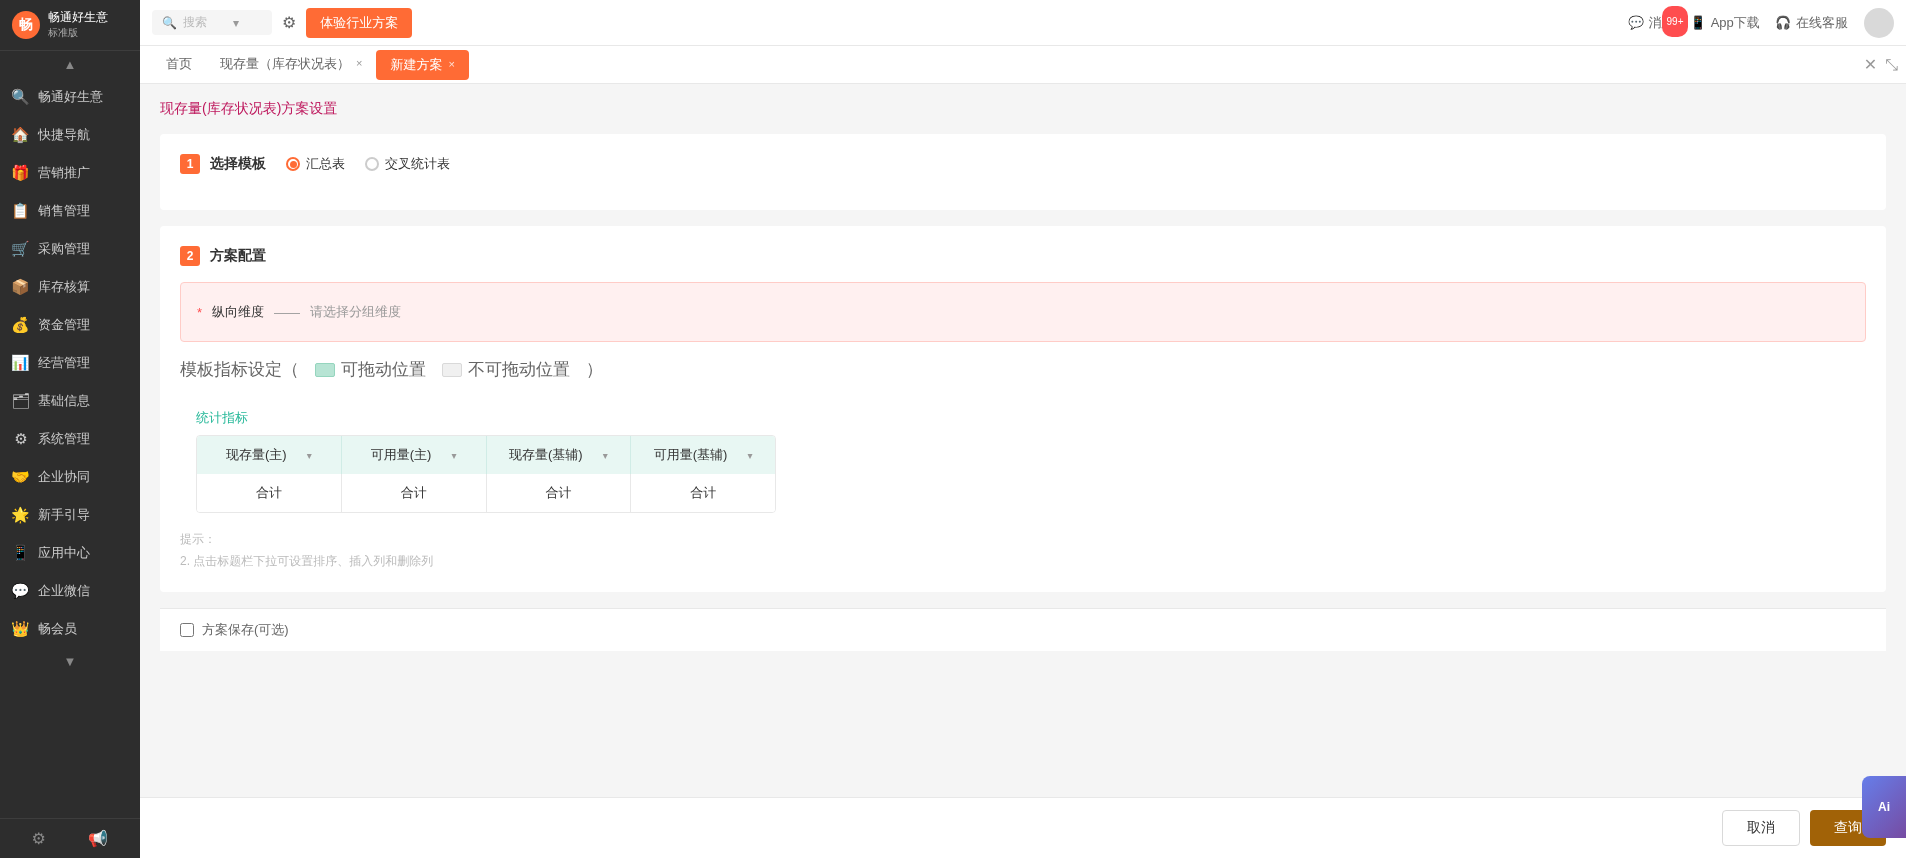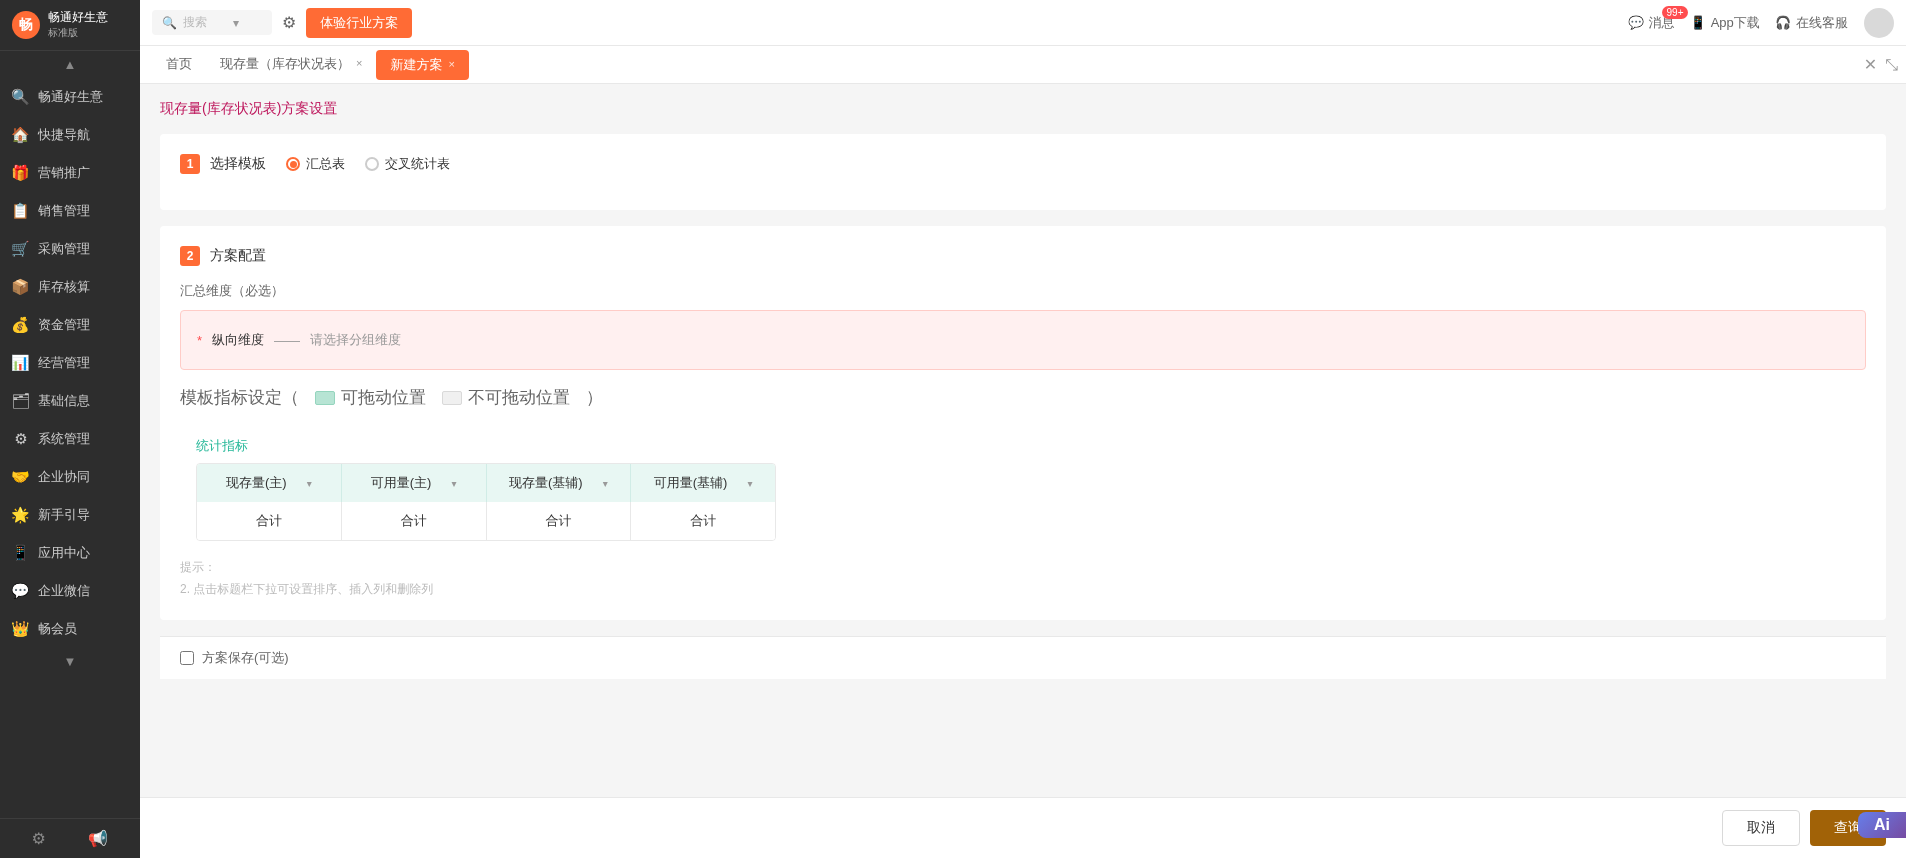--- a/index.html
+++ b/index.html
@@ -83,21 +83,21 @@
     }
     .topbar-right {
       margin-left: auto;
       display: flex; align-items: center; gap: 16px;
     }
     .topbar-msg {
       display: flex; align-items: center; gap: 4px; color: #666; font-size: 13px; cursor: pointer; position: relative;
     }
     .badge {
       background: #ff4d4f; color: white; font-size: 10px;
-      border-radius: 10px; padding: 1px 5px;
+      border-radius: 10px; padding: 10px 5px;
       position: absolute; top: -8px; right: -14px;
     }
     .topbar-app { display: flex; align-items: center; gap: 4px; color: #666; font-size: 13px; cursor: pointer; }
     .topbar-service { display: flex; align-items: center; gap: 4px; color: #666; font-size: 13px; cursor: pointer; }
     .topbar-user {
       width: 30px; height: 30px; background: #d9d9d9; border-radius: 50%;
     }
 
     
     .tabs {
@@ -151,21 +151,21 @@
 
     .section-header {
       display: flex; align-items: center; gap: 10px; margin-bottom: 16px;
     }
     .section-num {
       background: #ff6b35; color: white;
       width: 20px; height: 20px; border-radius: 3px;
       display: flex; align-items: center; justify-content: center;
       font-size: 12px; font-weight: bold; flex-shrink: 0;
     }
-    .section-title { font-size: 14px; color: #333; font-weight: 400; }
+    .section-title { font-size: 14px; color: #333; font-weight: 700; }
 
     
     .radio-group {
       display: flex; align-items: center; gap: 20px; margin-left: 10px;
     }
     .radio-item {
       display: flex; align-items: center; gap: 6px; cursor: pointer; font-size: 13px; color: #333;
     }
     .radio-circle {
       width: 14px; height: 14px; border-radius: 50%; border: 2px solid #ccc;
@@ -265,21 +265,21 @@
     .btn-query {
       padding: 8px 24px; border: none;
       background: #a16207; color: white; border-radius: 4px; font-size: 14px; cursor: pointer;
     }
 
     
     .ai-btn {
       position: fixed;
       right: 0; bottom: 20px;
       background: linear-gradient(135deg, #667eea 0%, #764ba2 100%);
-      color: white; padding: 4px 16px; font-size: 16px; font-weight: bold;
+      color: white; padding: 24px 16px; font-size: 12px; font-weight: bold;
       border-radius: 8px 0 0 8px; cursor: pointer;
       writing-mode: horizontal-tb;
     }
 
     .dropdown-arrow { font-size: 10px; color: #999; }
 
     .sidebar-scroll {
       display: flex; align-items: center; justify-content: center;
       color: #888; padding: 6px; cursor: pointer;
     }
@@ -432,21 +432,20 @@
         </div>
       </div>
     </div>
 
     <div class="card">
       <div class="section-header">
         <div class="section-num">2</div>
         <span class="section-title">方案配置</span>
       </div>
 
-      <div class="dimension-label">汇总维度（必选）</div>
 
       <div class="dimension-box">
         <span class="dimension-required">*</span>
         <span class="dimension-text">纵向维度</span>
         <span class="dimension-dash">——</span>
         <span class="dimension-placeholder">请选择分组维度</span>
       </div>
 
       <div class="template-indicator" style="margin-top:16px;">
         <span>模板指标设定（</span>

